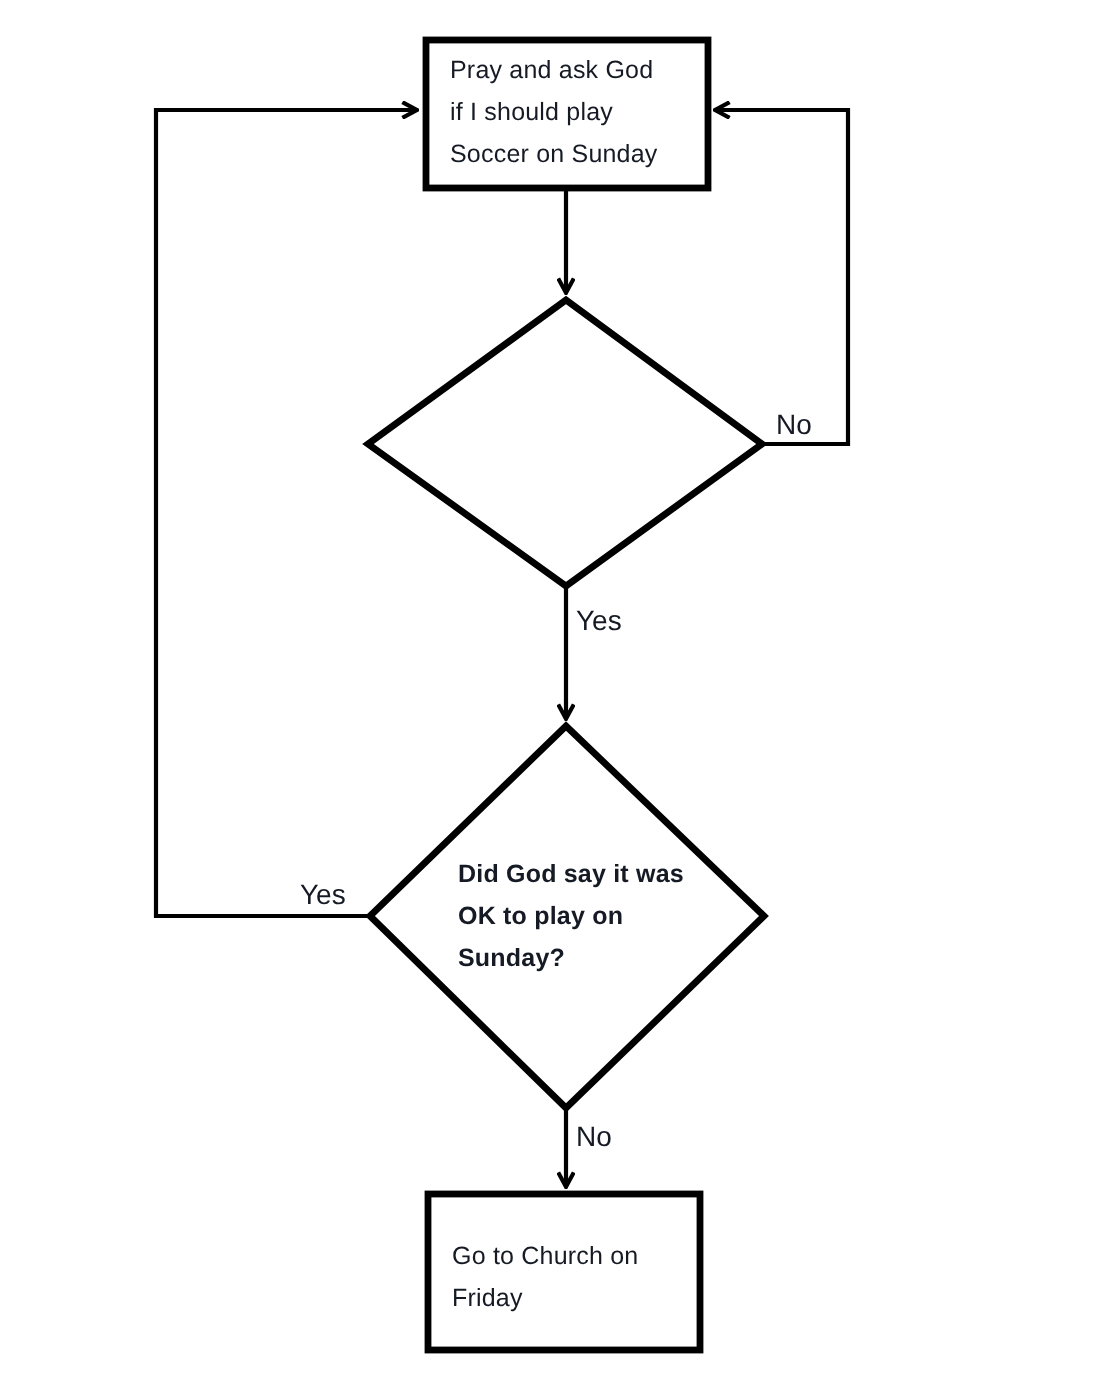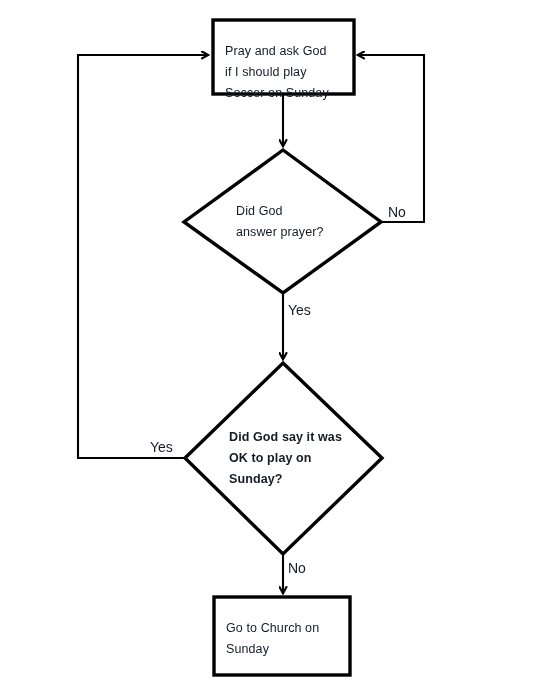--- a/index.html
+++ b/index.html
@@ -67,33 +67,31 @@
 
     <line x1="283" y1="293" x2="283" y2="359" stroke="#000000" stroke-width="2.1" marker-end="url(#arrowhead)"></line>
 
     <line x1="283" y1="554" x2="283" y2="593" stroke="#000000" stroke-width="2.1" marker-end="url(#arrowhead)"></line>
 
     <polyline points="381,222 424,222 424,55 358,55" fill="none" stroke="#000000" stroke-width="2.1" stroke-linejoin="miter" marker-end="url(#arrowhead)"></polyline>
 
     <polyline points="185,458 78,458 78,55 208,55" fill="none" stroke="#000000" stroke-width="2.1" stroke-linejoin="miter" marker-end="url(#arrowhead)"></polyline>
   </svg>
 
-  <div class="node-text" style="left:225px; top:25px; width:130px;margin-top:16px;">Pray and ask God
+  <div class="node-text" style="left:225px; top:25px; width:130px;">Pray and ask God
 if I should play
 Soccer on Sunday</div>
 
-  <div class="node-text" style="left:236px; top:201px; width:130px;">Did God
-answer prayer?</div>
 
   <div class="node-text" style="left:229px; top:427px; width:130px;font-weight:bold;">Did God say it was
 OK to play on
 Sunday?</div>
 
   <div class="node-text" style="left:226px; top:618px; width:130px;">Go to Church on
-Sunday</div>
+Friday</div>
 
   <div class="edge-label" style="left:388px; top:205px;">No</div>
 
   <div class="edge-label" style="left:288px; top:303px;">Yes</div>
 
   <div class="edge-label" style="left:150px; top:440px;">Yes</div>
 
   <div class="edge-label" style="left:288px; top:561px;">No</div>
 
 </div>

